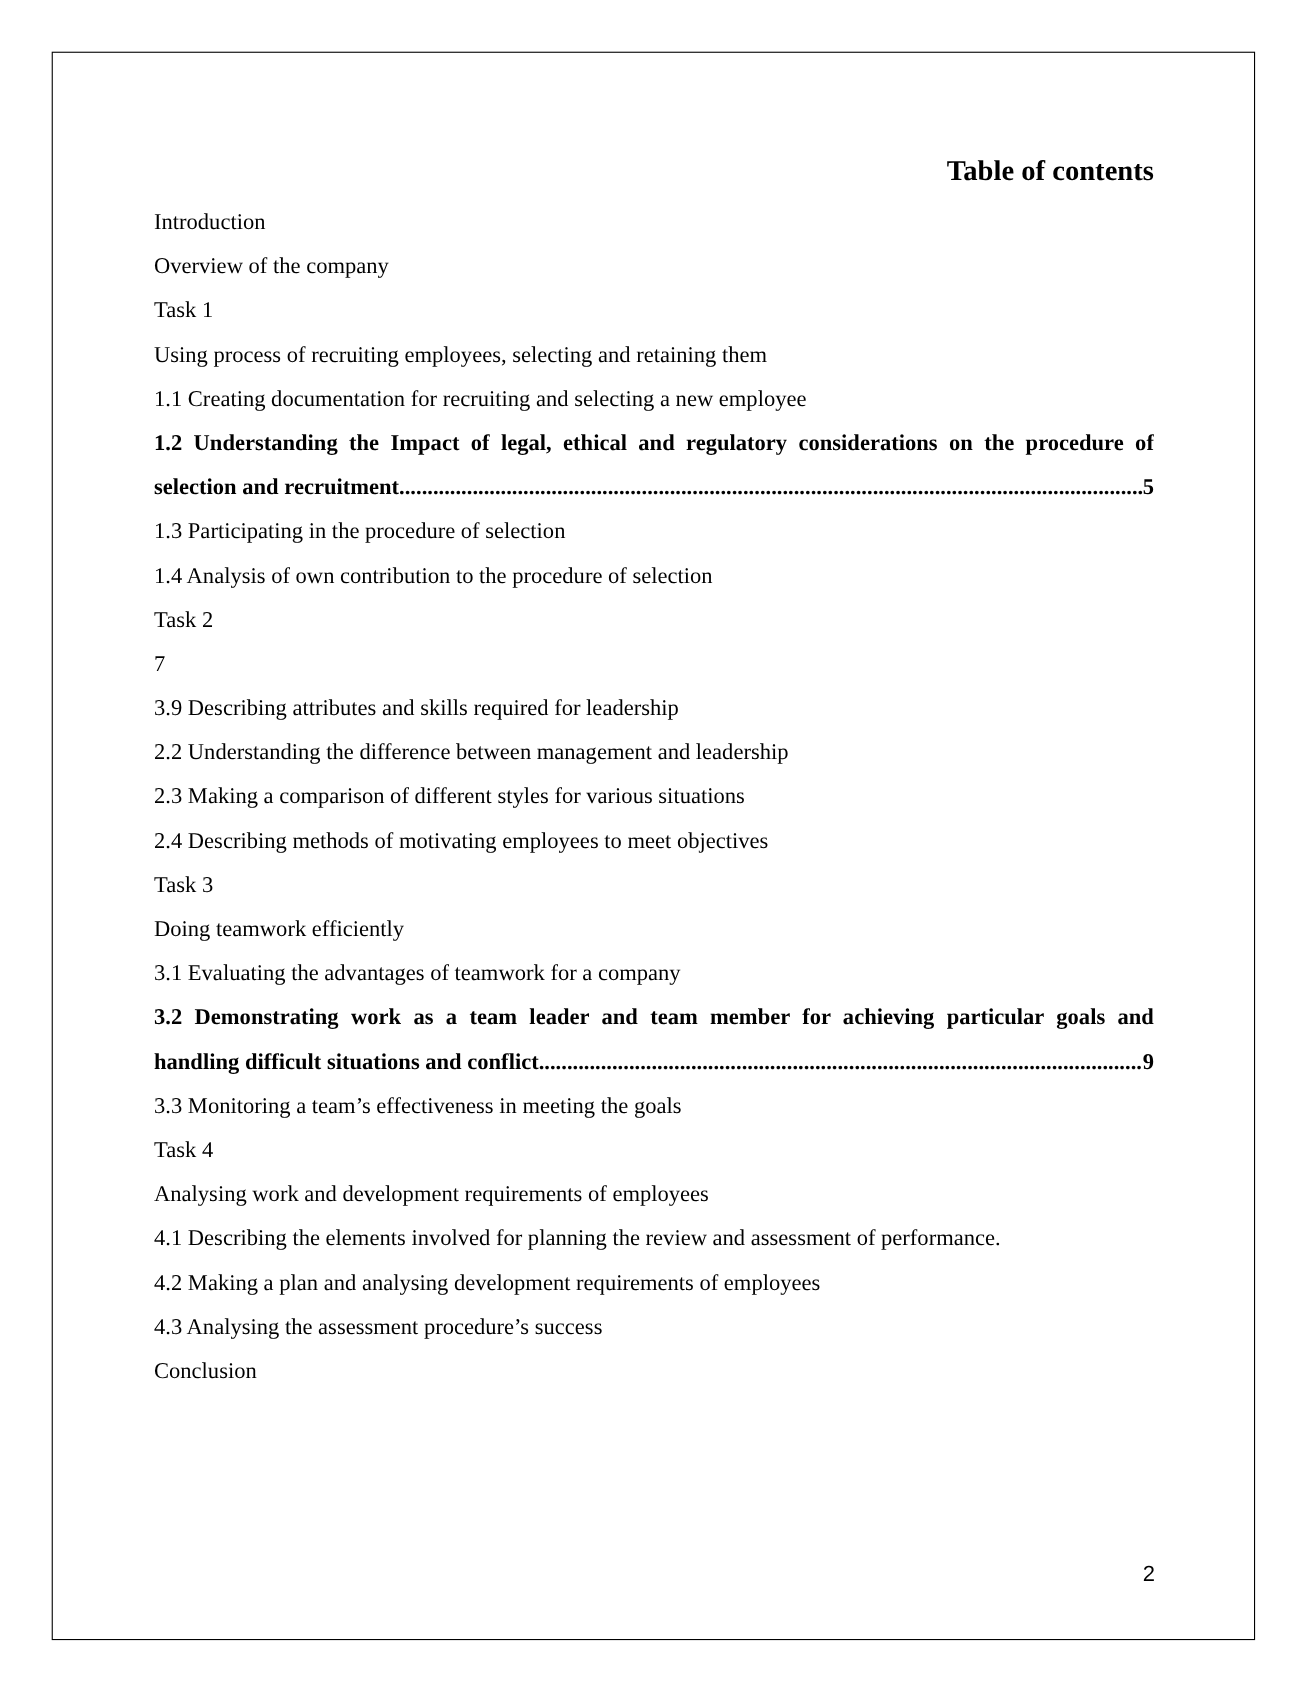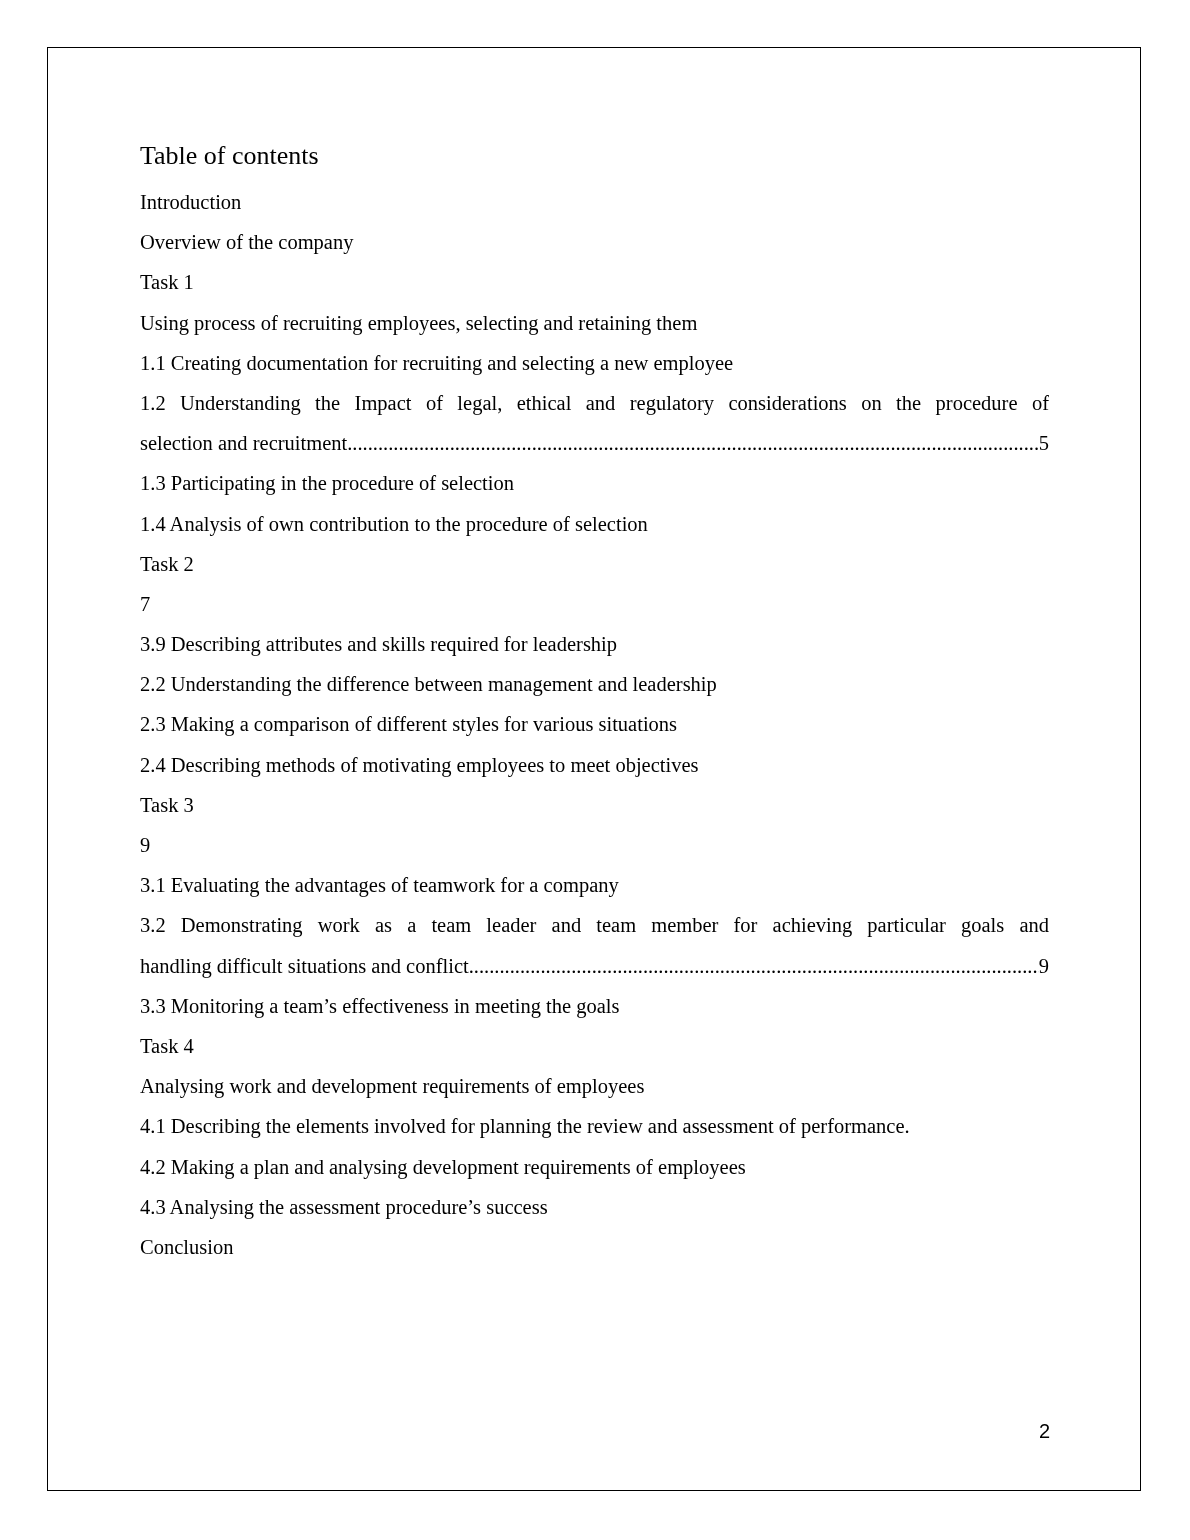--- a/index.html
+++ b/index.html
@@ -6,35 +6,35 @@
   body { width:1190px; height:1540px; position:relative; overflow:hidden; }
   .page-border {
     position:absolute; left:47px; top:47px; width:1094px; height:1444px;
     border:1px solid #000; box-sizing:border-box;
   }
   .toc {
     position:absolute; left:140px; top:138px; width:909px;
     font-family:"Liberation Serif", serif; color:#000;
   }
   .toc-title {
-    font-size:26px; font-weight:normal; margin:0; height:44px; line-height:36px;
+    font-size:26px; font-weight:bold; margin:0; height:44px; line-height:36px;text-align:right;
   }
   .toc-entry {
     font-size:20.5px; line-height:40.2px; height:40.2px;
     display:flex; align-items:baseline; white-space:nowrap; overflow:hidden;flex-direction:column;
   }
   .toc-entry .label { flex:0 0 auto; }
   .toc-entry .leader {
     flex:1 1 auto; overflow:hidden; white-space:nowrap; letter-spacing:0;
   }
   .toc-entry .leader::after {
     content:"...............................................................................................................................................................................................................";
   }
   .toc-entry .pg { flex:0 0 auto; }
-  .toc-entry.wrap { height:auto; display:block; white-space:normal; }
+  .toc-entry.wrap { height:auto; display:block; white-space:normal;font-weight:bold; }
   .toc-entry.wrap .first {
     display:block; text-align:justify; text-align-last:justify; height:40.2px; overflow:hidden;
   }
   .toc-entry.wrap .second { display:flex; align-items:center; white-space:nowrap; height:40.2px; }
   .page-number {
     position:absolute; left:1020px; top:1420px; width:30px; text-align:right;
     font-family:"Liberation Sans", sans-serif; font-size:20px; color:#000;
   }
 </style>
 </head>
@@ -131,20 +131,21 @@
       <span class="pg">9</span>
     </div>
 
   <div class="toc-entry">
       <span class="label">Task 3</span>
       <span class="leader"></span>
       <span class="pg">9</span>
     </div>
 
   <div class="toc-entry">
+      <span class="label">Doing teamwork efficiently</span>
       <span class="leader"></span>
       <span class="pg">9</span>
     </div>
 
   <div class="toc-entry">
       <span class="label">3.1 Evaluating the advantages of teamwork for a company</span>
       <span class="leader"></span>
       <span class="pg">9</span>
     </div>
 

